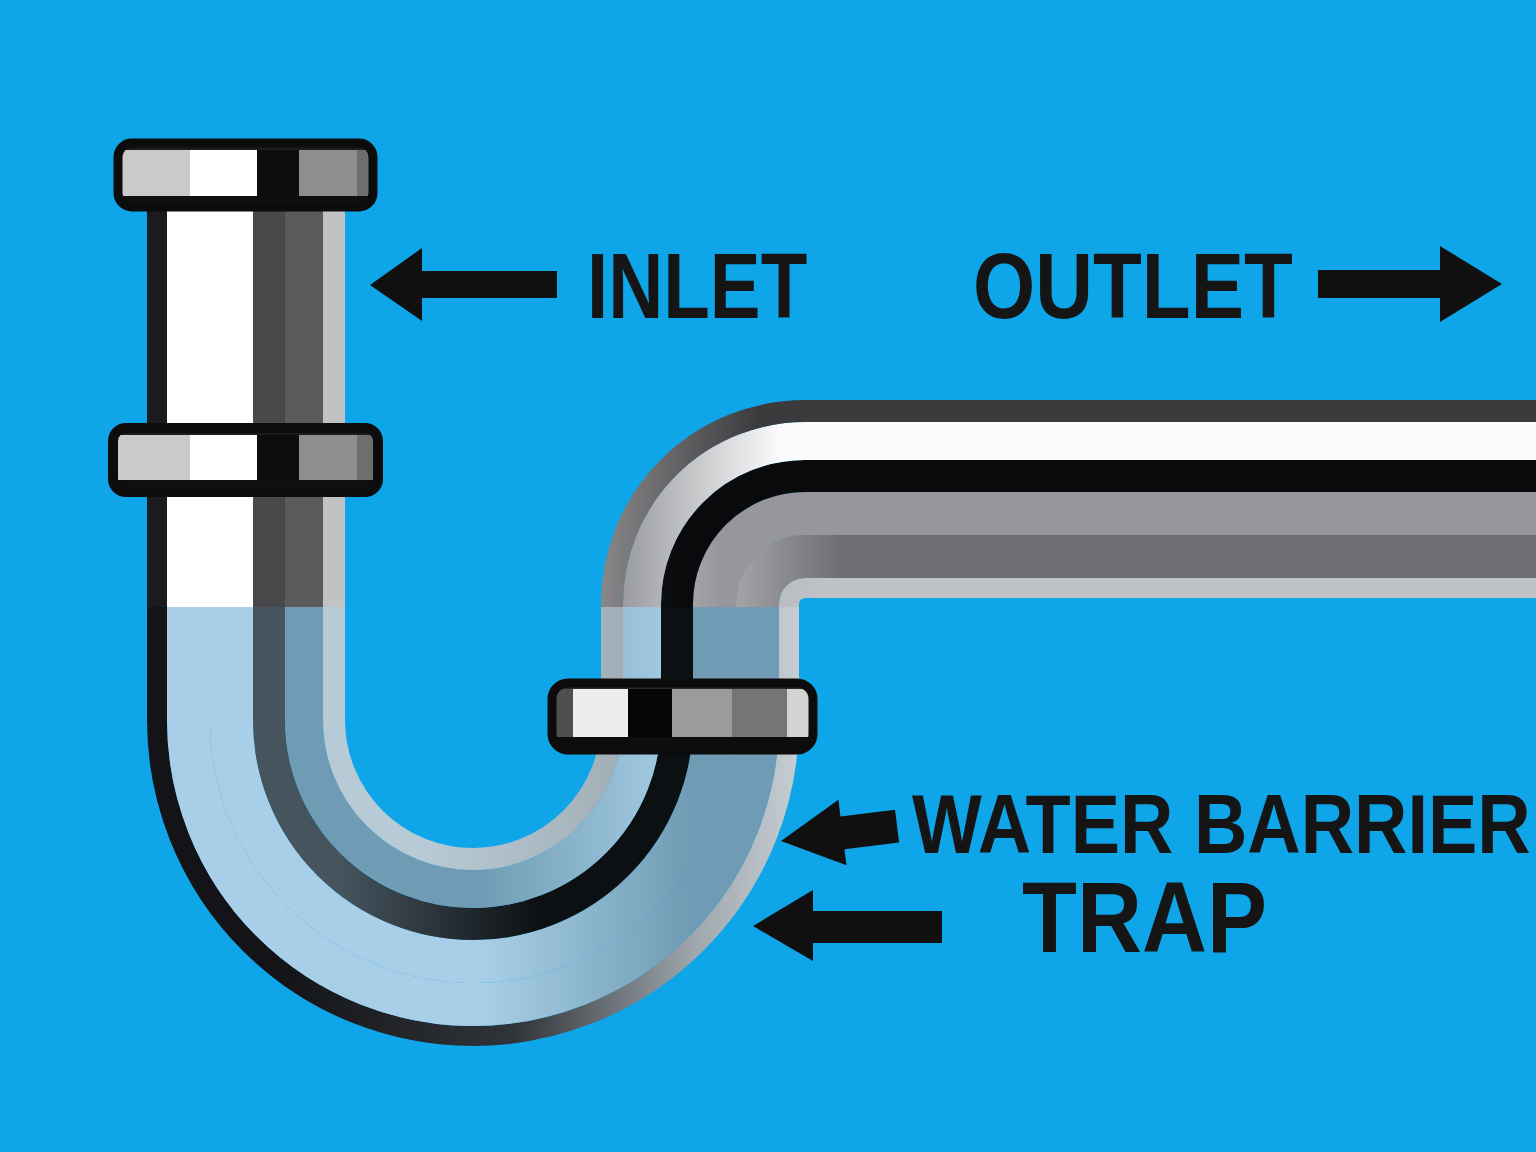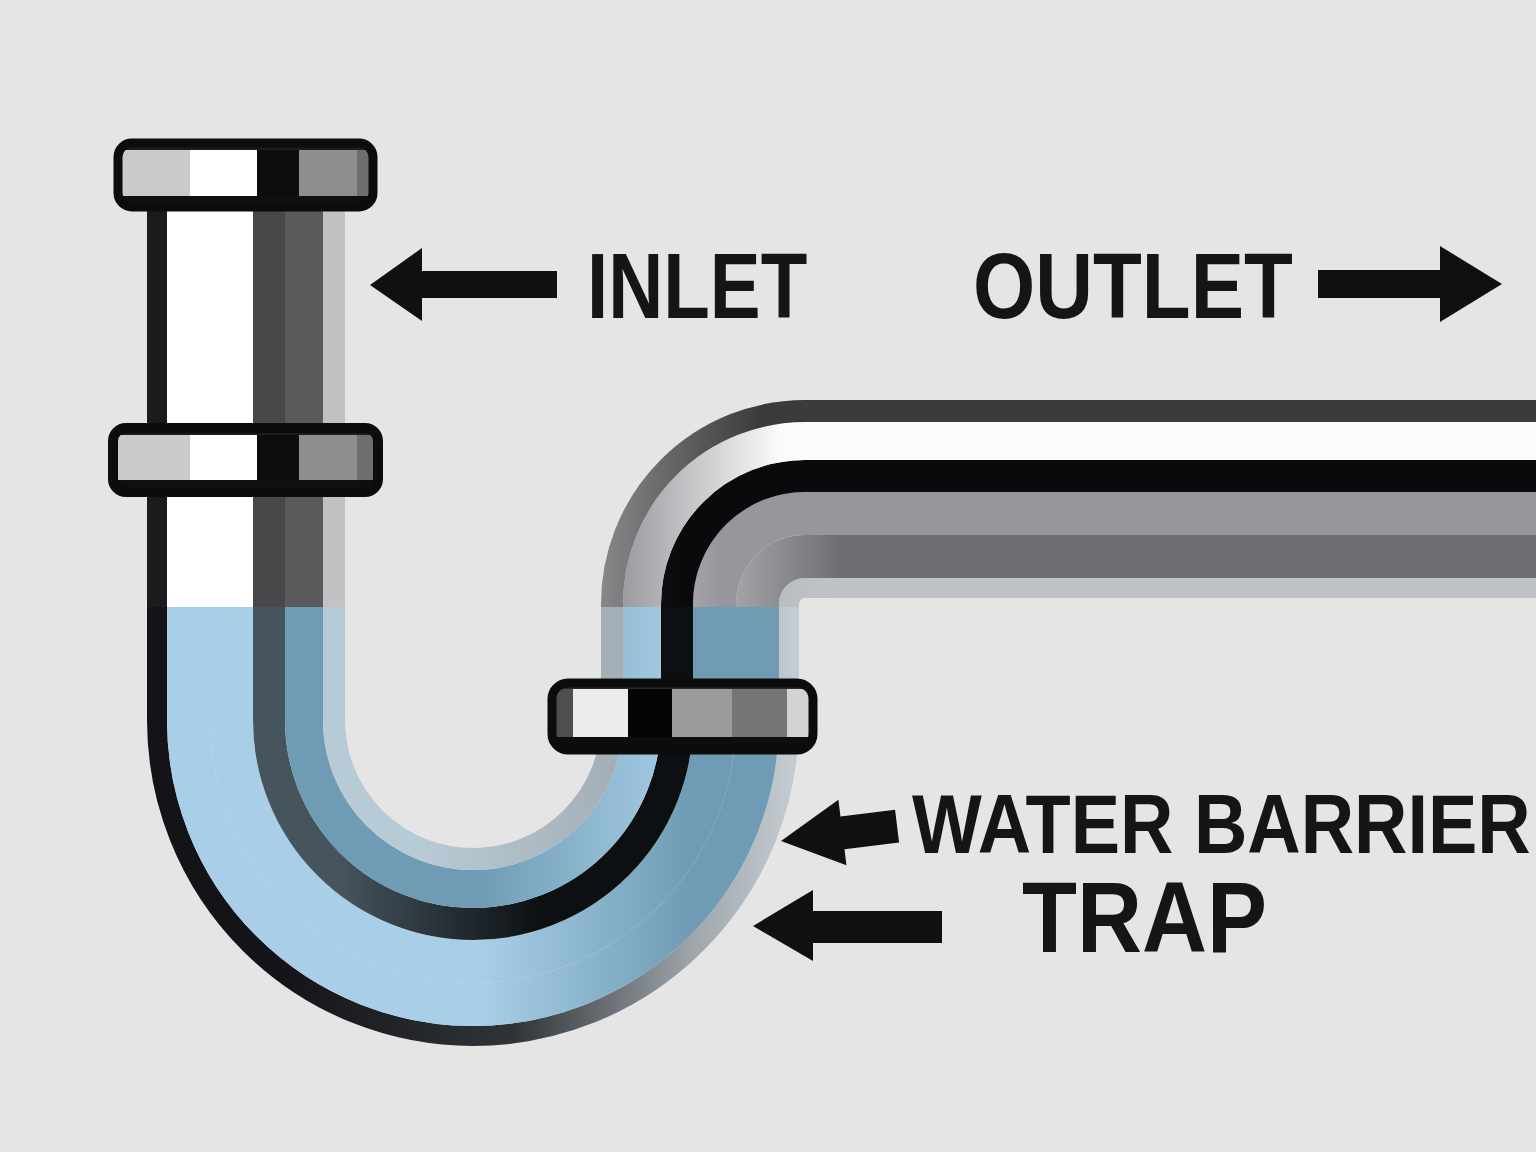--- a/index.html
+++ b/index.html
@@ -1,16 +1,16 @@
 <!DOCTYPE html>
 <html><head>
 <meta charset="utf-8">
 <style>
   html,body{margin:0;padding:0;background:#ffffff;}
-  .stage{width:1536px;height:1152px;position:relative;background:#e5e5e5;overflow:hidden;}
+  .stage{width:1536px;height:1152px;position:relative;background:#0ea5e9;overflow:hidden;}
   svg{display:block;}
   text{font-family:"Liberation Sans","DejaVu Sans",sans-serif;font-weight:700;fill:#151515;}
 </style>
 </head>
 <body>
 
 <div class="stage">
 <svg width="1536" height="1152" viewBox="0 0 1536 1152" xmlns="http://www.w3.org/2000/svg">
   <defs>
     <clipPath id="metalClip">

